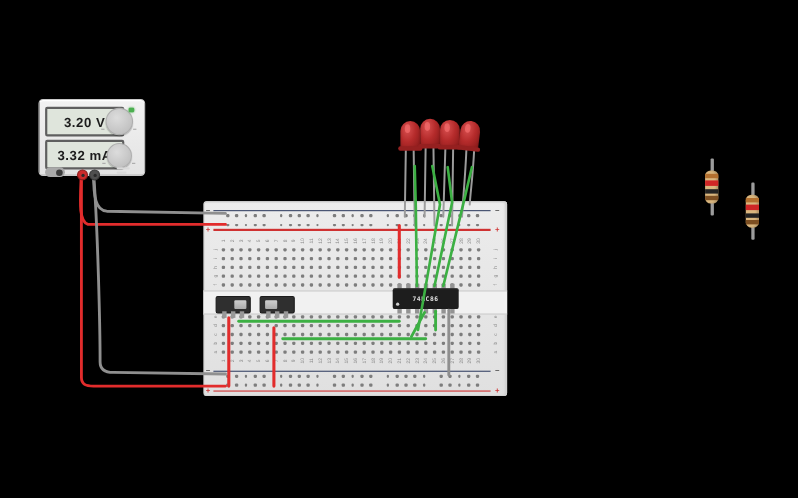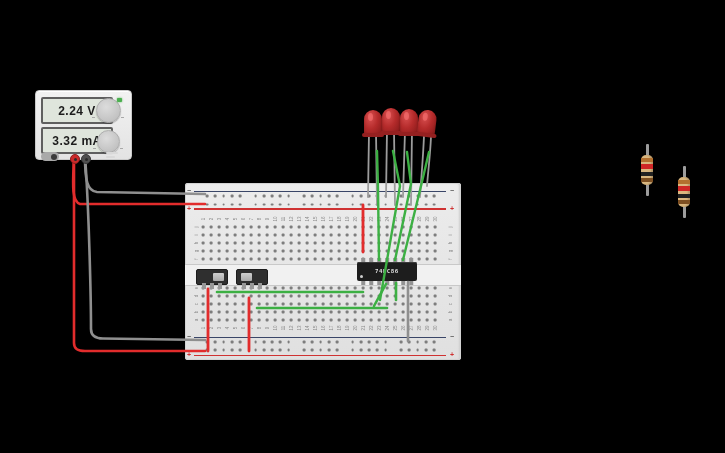--- a/index.html
+++ b/index.html
@@ -638,21 +638,21 @@
         <span class="res-band" style="top: 3px; height: 4px; background: rgb(179, 112, 47);"></span>
         <span class="res-band" style="top: 9px; height: 5px; background: rgb(207, 38, 38);"></span>
         <span class="res-band" style="top: 17px; height: 4px; background: rgb(34, 34, 34);"></span>
         <span class="res-band" style="top: 23px; height: 4px; background: rgb(125, 79, 34);"></span>
       </div>
     <span class="res-lead" style="top:40px;"></span>
   </div>
 
   <div id="psu" class="abs">
     <div class="psu-display abs" style="top:6px;">
-      <span>2.24 V</span>
+      <span>3.20 V</span>
     </div>
     <div class="psu-display abs" style="top:36px;">
       <span>3.32 mA</span>
     </div>
     <div class="knob abs" style="left:60px;top:7px;width:23px;height:23px;"></div>
     <div class="knob abs" style="left:61px;top:39px;width:21px;height:21px;"></div>
     <span class="tick abs" style="left:56px;top:26px;"></span>
     <span class="tick abs" style="left:85px;top:26px;"></span>
     <span class="tick abs" style="left:57px;top:57px;"></span>
     <span class="tick abs" style="left:84px;top:57px;"></span>

